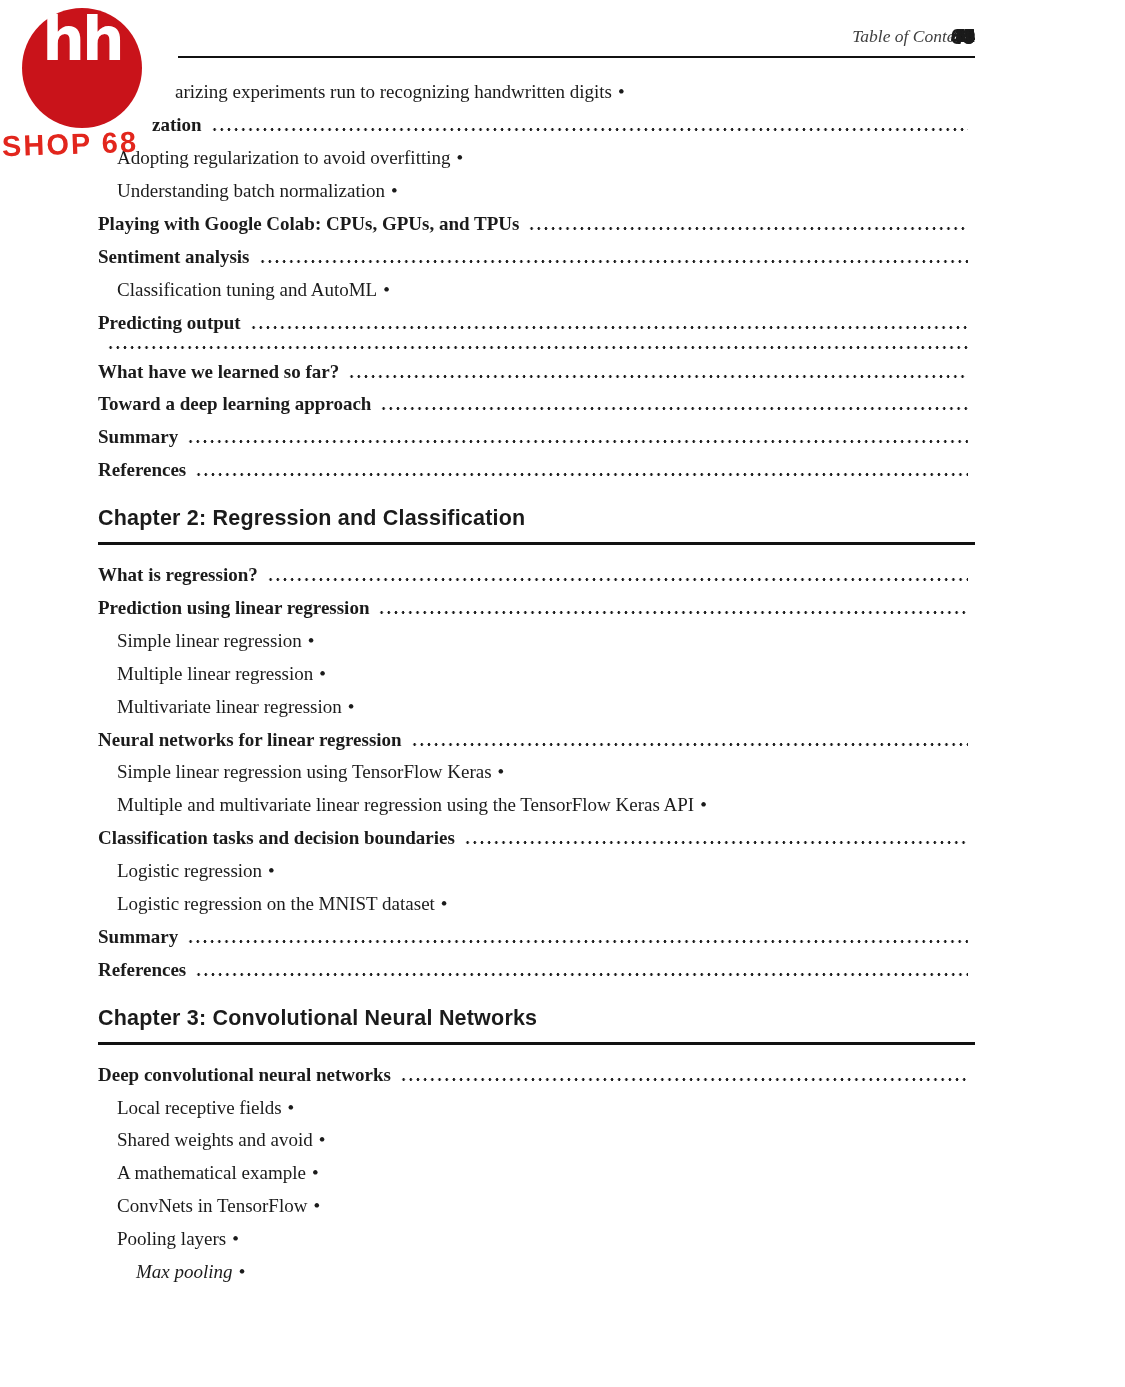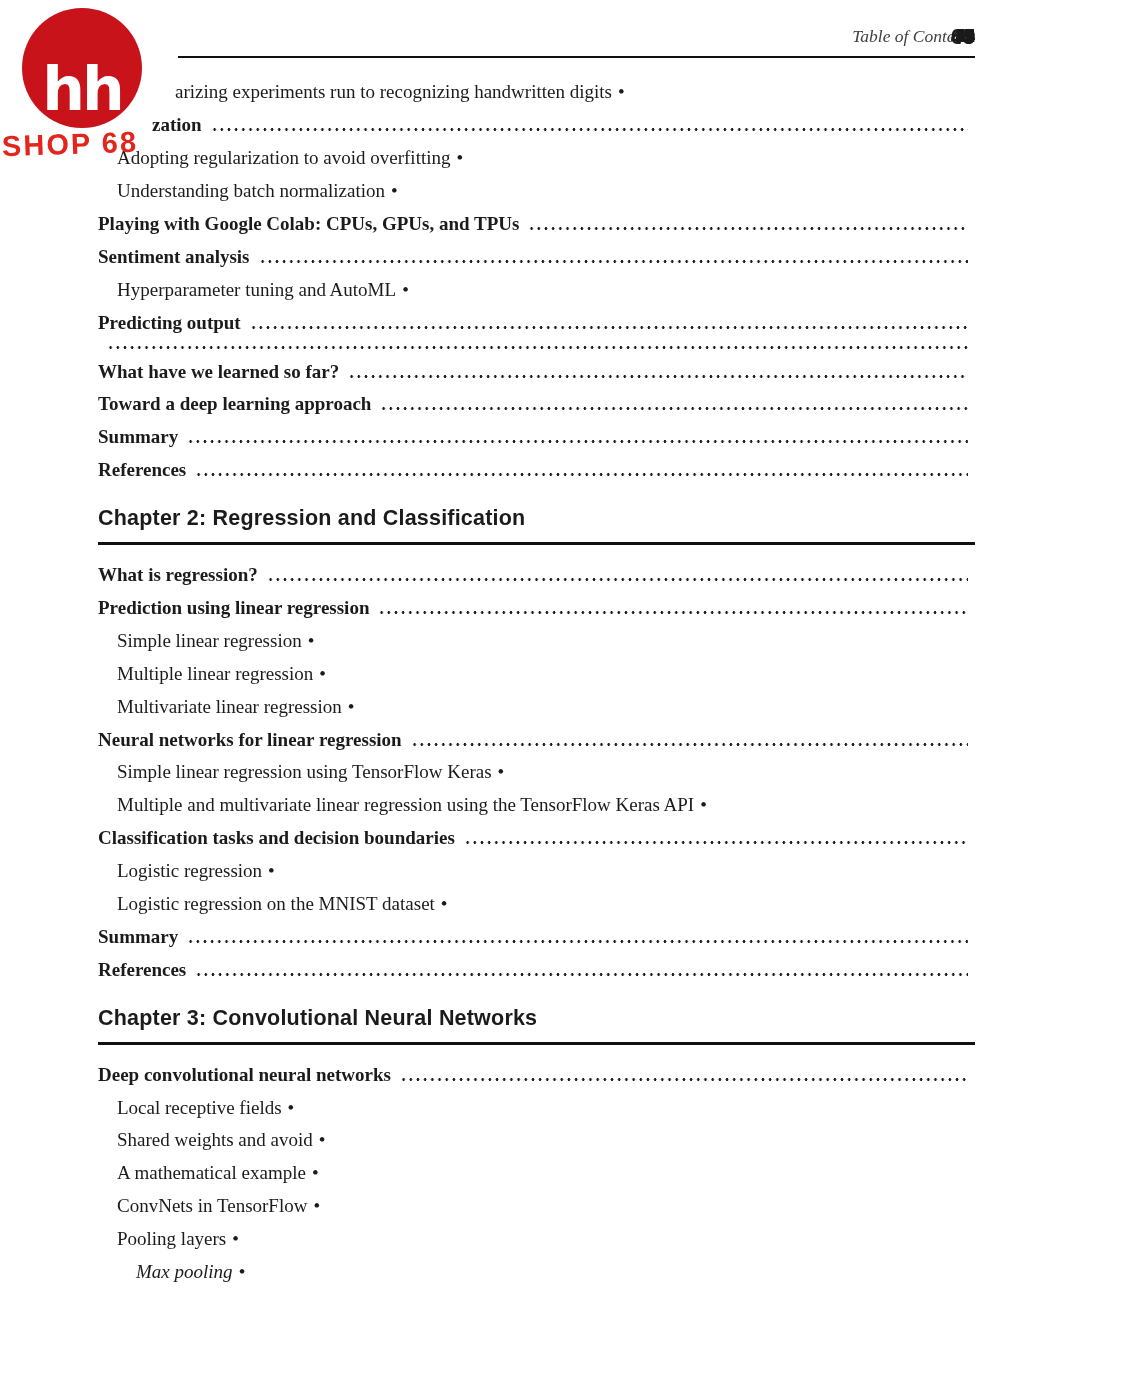--- a/index.html
+++ b/index.html
@@ -97,21 +97,21 @@
     width: 175px; height: 175px;
     pointer-events: none;
   }
   .logo-circle {
     position: absolute;
     left: 22px; top: 8px;
     width: 120px; height: 120px;
     border-radius: 50%;
     background: #c9131a;
     display: flex;
-    align-items: flex-end;
+    align-items: flex-start;
     justify-content: center;
   }
   .logo-circle .logo-text {
     font-family: "DejaVu Sans", "Liberation Sans", sans-serif;
     font-weight: bold;
     font-size: 60px;
     color: #ffffff;
     letter-spacing: -3px;
     transform: translateY(-4px);
   }
@@ -149,21 +149,21 @@
       <div class="row l1">
         <span class="label">Playing with Google Colab: CPUs, GPUs, and TPUs</span>
         <span class="leader"></span>
         <span class="page">33</span>
       </div>
       <div class="row l1">
         <span class="label">Sentiment analysis</span>
         <span class="leader"></span>
         <span class="page">36</span>
       </div>
-      <div class="row sub"><span class="label">Hyperparameter tuning and AutoML</span><span class="bullet">•</span><span class="page">38</span></div>
+      <div class="row sub"><span class="label">Classification tuning and AutoML</span><span class="bullet">•</span><span class="page">38</span></div>
       <div class="row l1">
         <span class="label">Predicting output</span>
         <span class="leader"></span>
         <span class="page">39</span>
       </div>
       <div class="row l1">
         <span class="leader"></span>
         <span class="page">39</span>
       </div>
       <div class="row l1">

